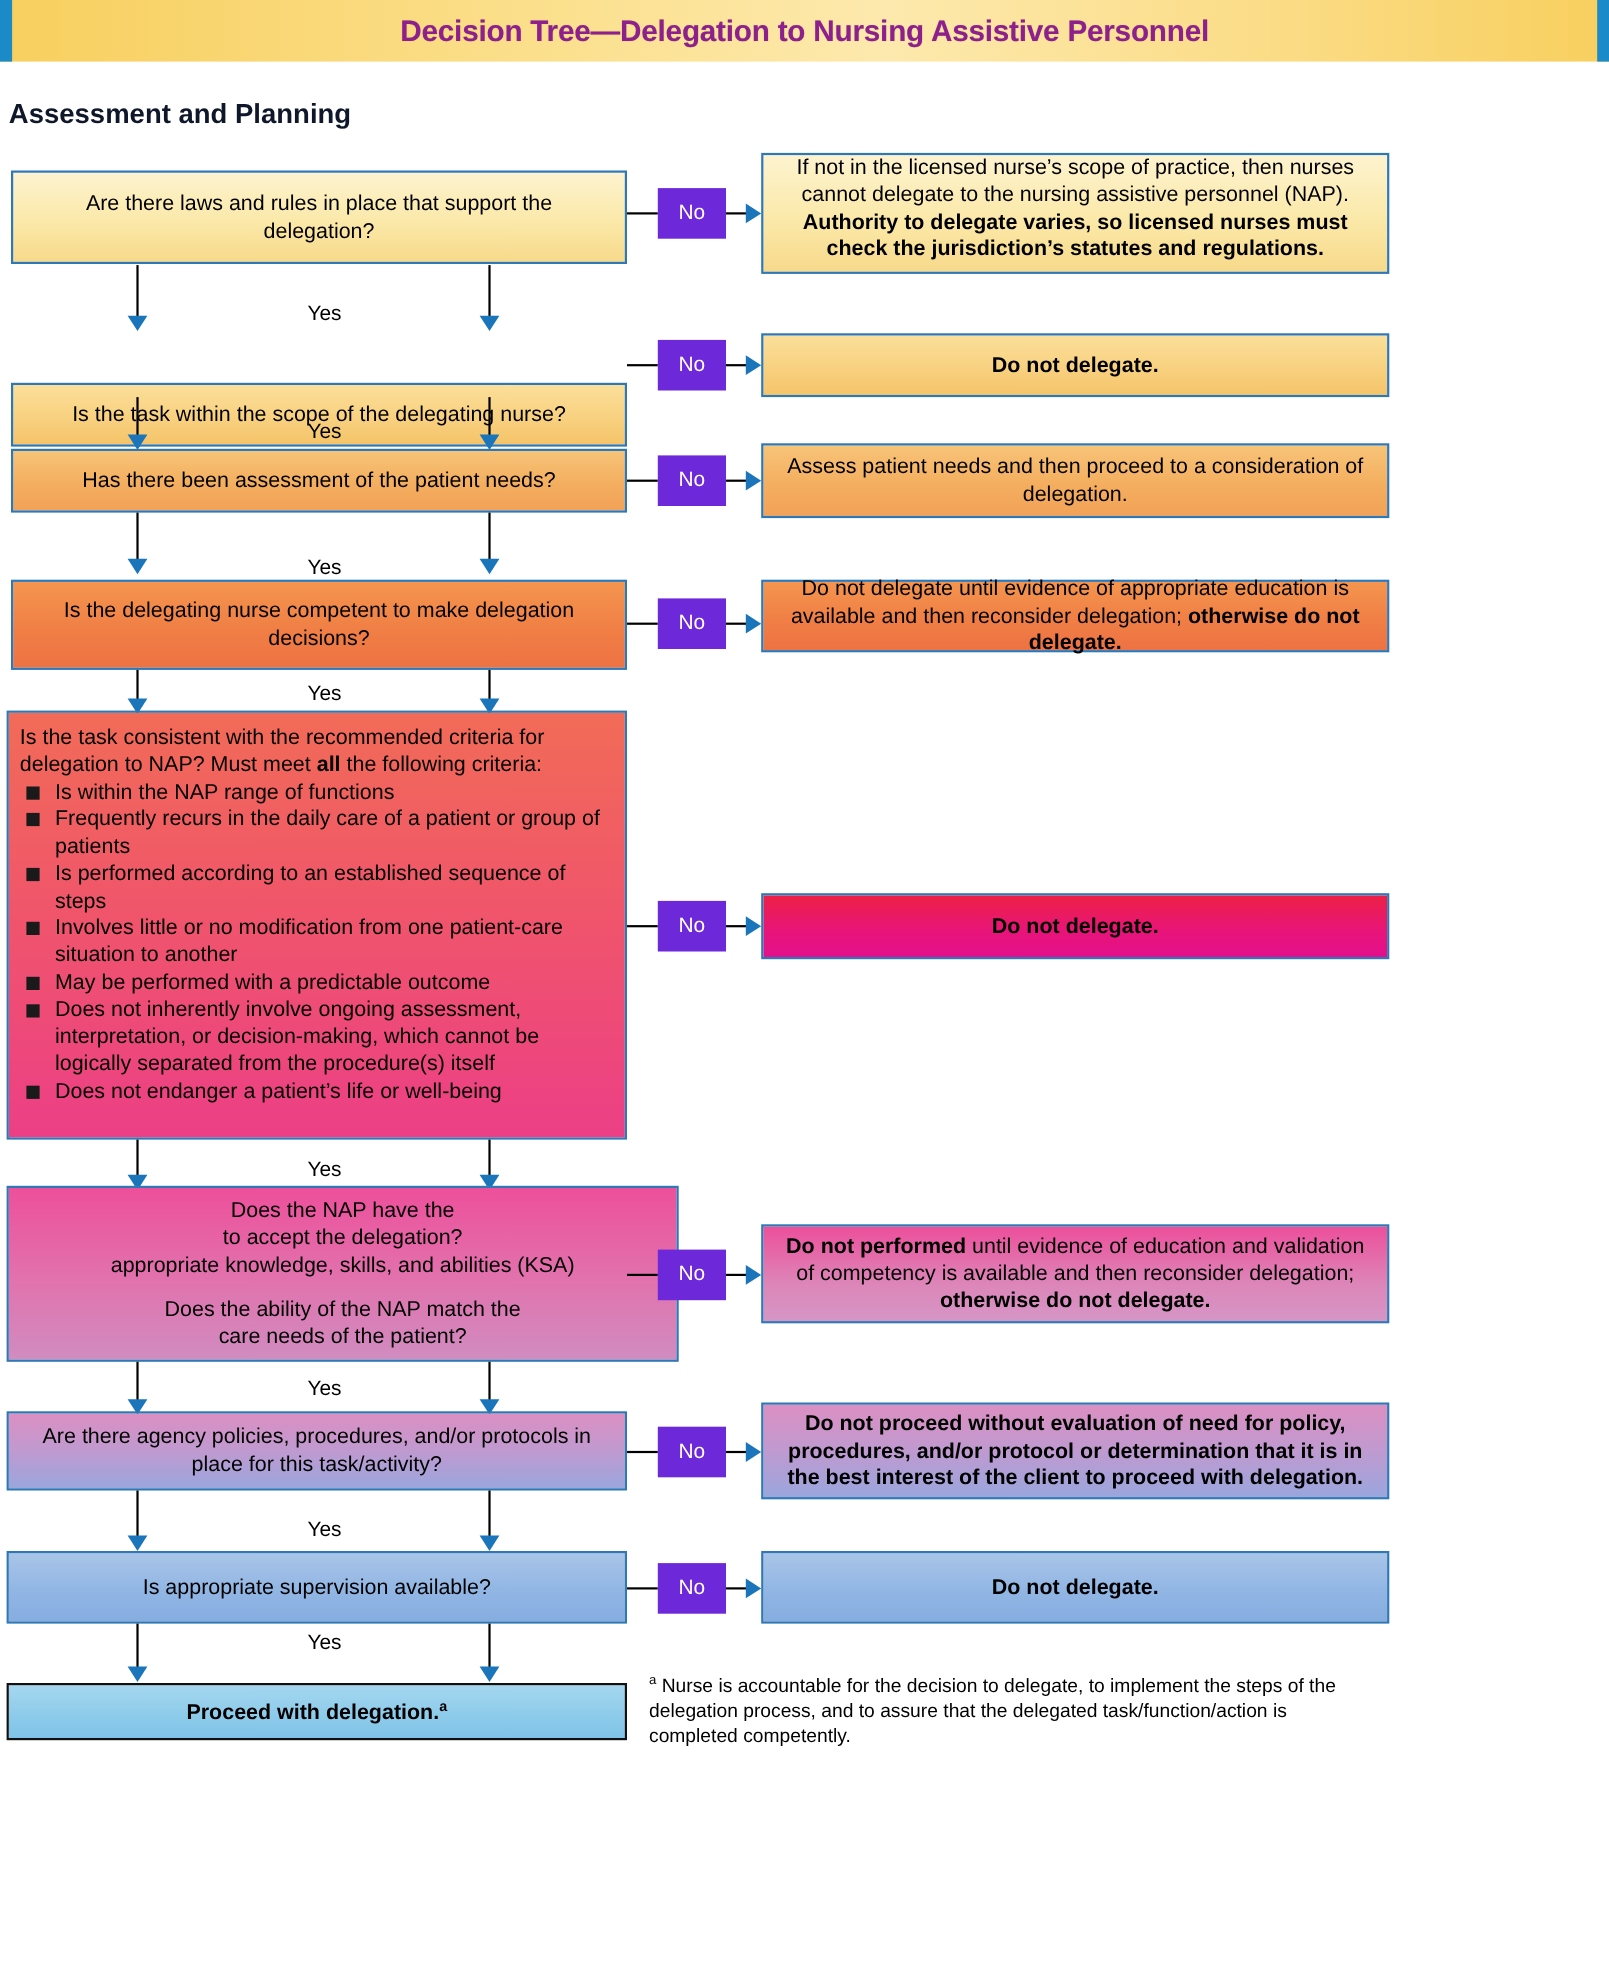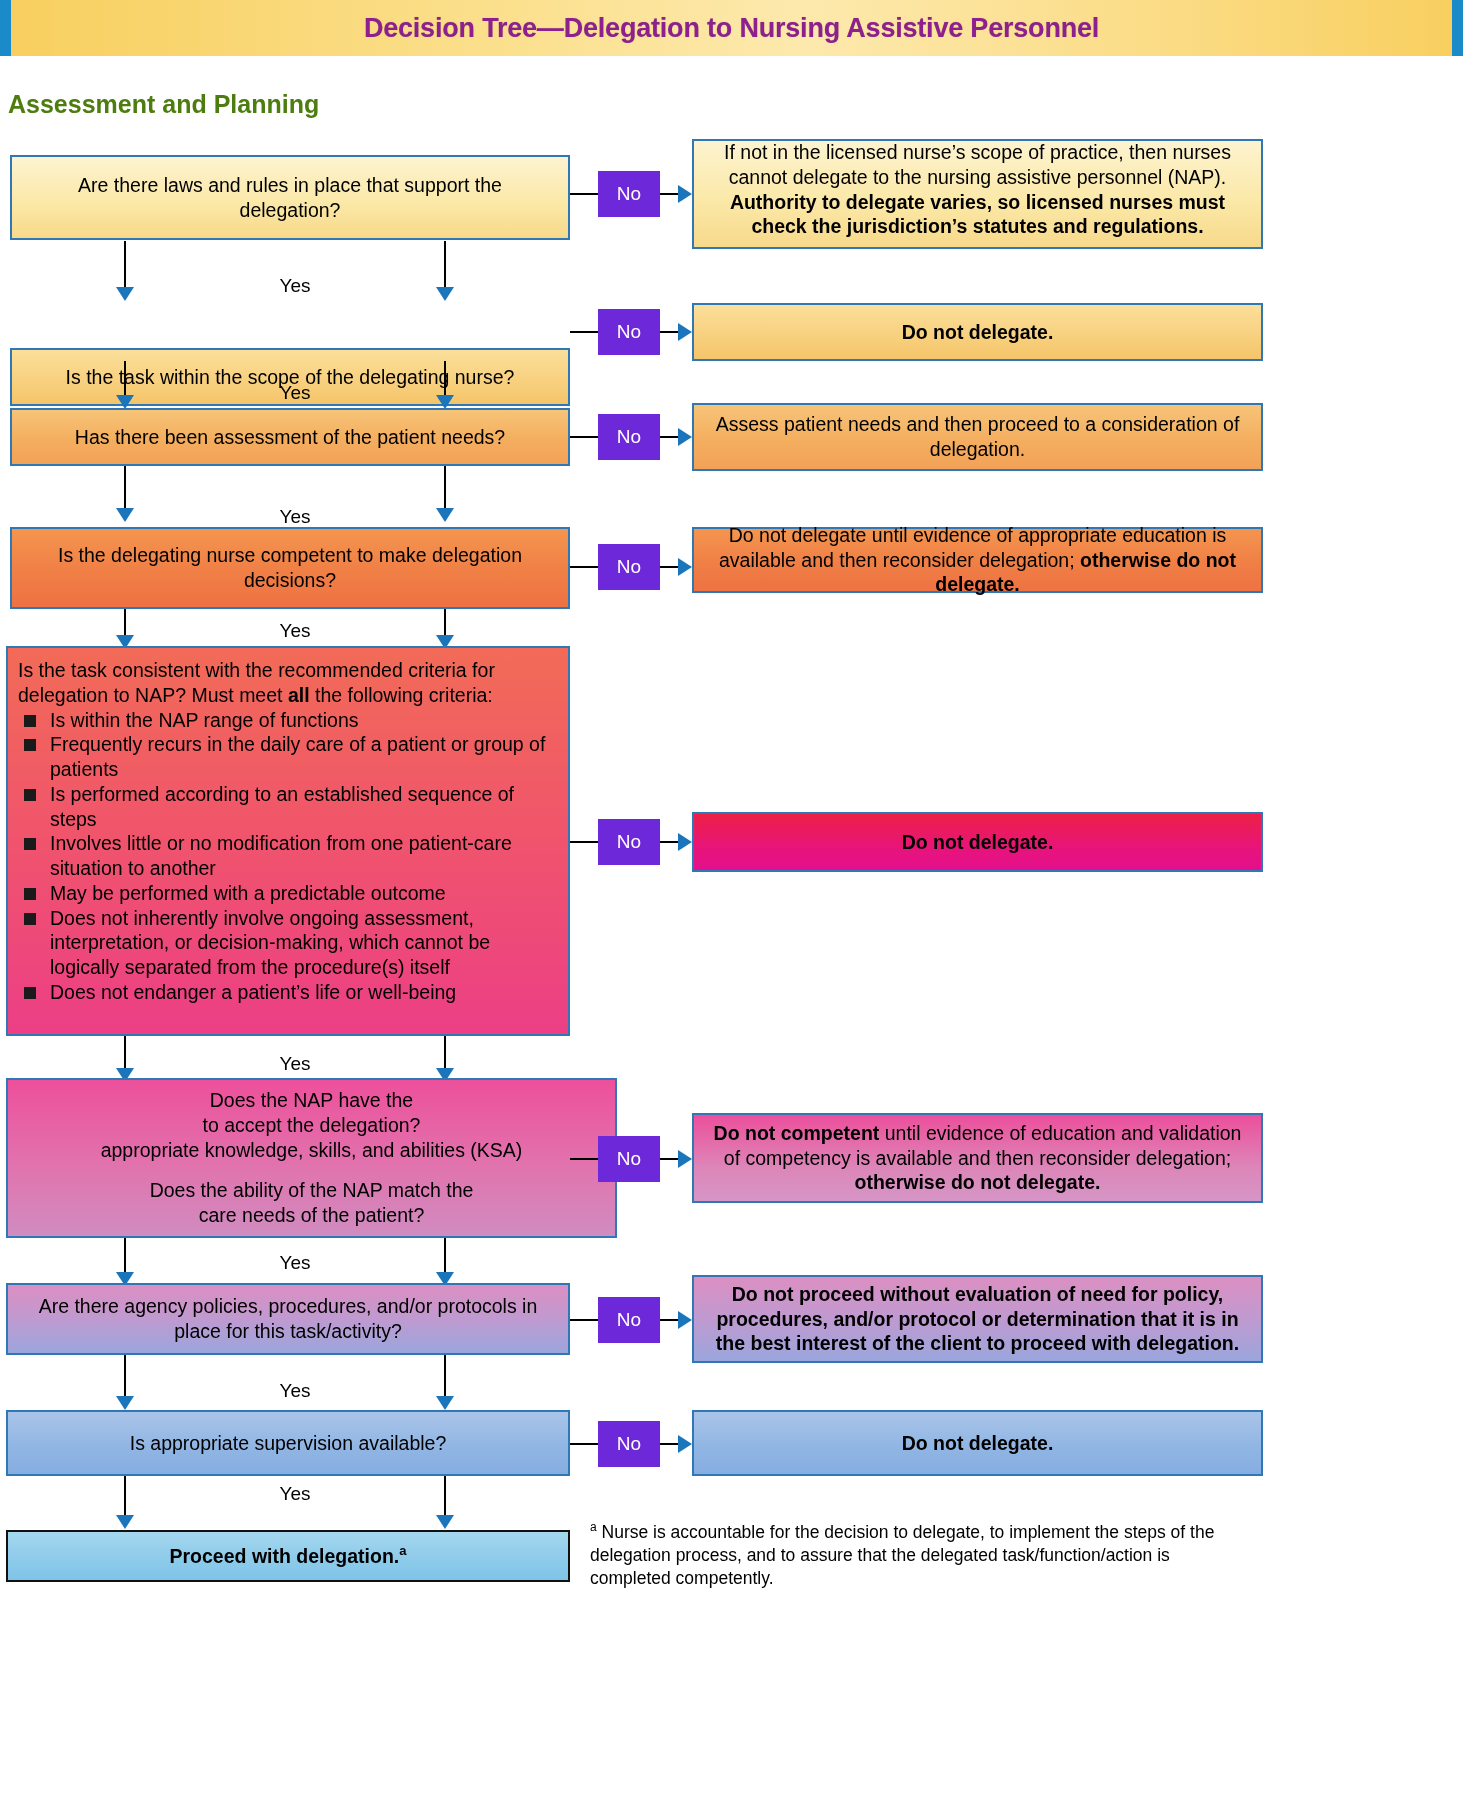--- a/index.html
+++ b/index.html
@@ -26,21 +26,21 @@
   .banner .edge.right{ right:0; }
   .banner h1{
     margin:0; font-size:27px; font-weight:bold; letter-spacing:-.2px;
     color:#8e1f8e; text-align:center;
     text-shadow:0 0 1px rgba(0,0,0,.25);
   }
 
   
   .section-head{
     position:absolute; left:8px; top:90px;
-    font-size:25px; font-weight:bold; color:#4d7c0f;
+    font-size:25px; font-weight:bold; color:#0f172a;
   }
 
   
   .canvas{ position:absolute; left:0; top:0; width:1463px; height:1806px; }
 
   .box{
     position:absolute;
     border:2px solid #2f77b5;
     display:flex; align-items:center; justify-content:center;
     padding:8px 14px;
@@ -223,21 +223,21 @@
       <div>Does the ability of the NAP match the</div>
       <div>care needs of the patient?</div>
     </div>
   </div>
   <div class="hline" style="left:570px; top:1158px; width:28px;"></div>
   <div class="no-badge" style="left:598px; top:1136px;">No</div>
   <div class="hline" style="left:660px; top:1158px; width:22px;"></div>
   <div class="harrow" style="left:678px; top:1150px;"></div>
   <div class="box g6b" style="left:692px; top:1113px; width:571px; height:90px;">
     <div class="inner">
-      <b>Do not competent</b><span> until evidence of education and validation of competency is available and then reconsider delegation; </span><b>otherwise do not delegate.</b>
+      <b>Do not performed</b><span> until evidence of education and validation of competency is available and then reconsider delegation; </span><b>otherwise do not delegate.</b>
     </div>
   </div>
   <div class="vline" style="left:124px; top:1238px; height:38px;"></div>
   <div class="varrow" style="left:116px; top:1272px;"></div>
   <div class="vline" style="left:444px; top:1238px; height:38px;"></div>
   <div class="varrow" style="left:436px; top:1272px;"></div>
   <div class="yes-label" style="left:240px; top:1252px; width:110px;">Yes</div>
 
   <div class="box g7" style="left:6px; top:1283px; width:564px; height:72px;">
     <div class="inner">Are there agency policies, procedures, and/or protocols in place for this task/activity?</div>

